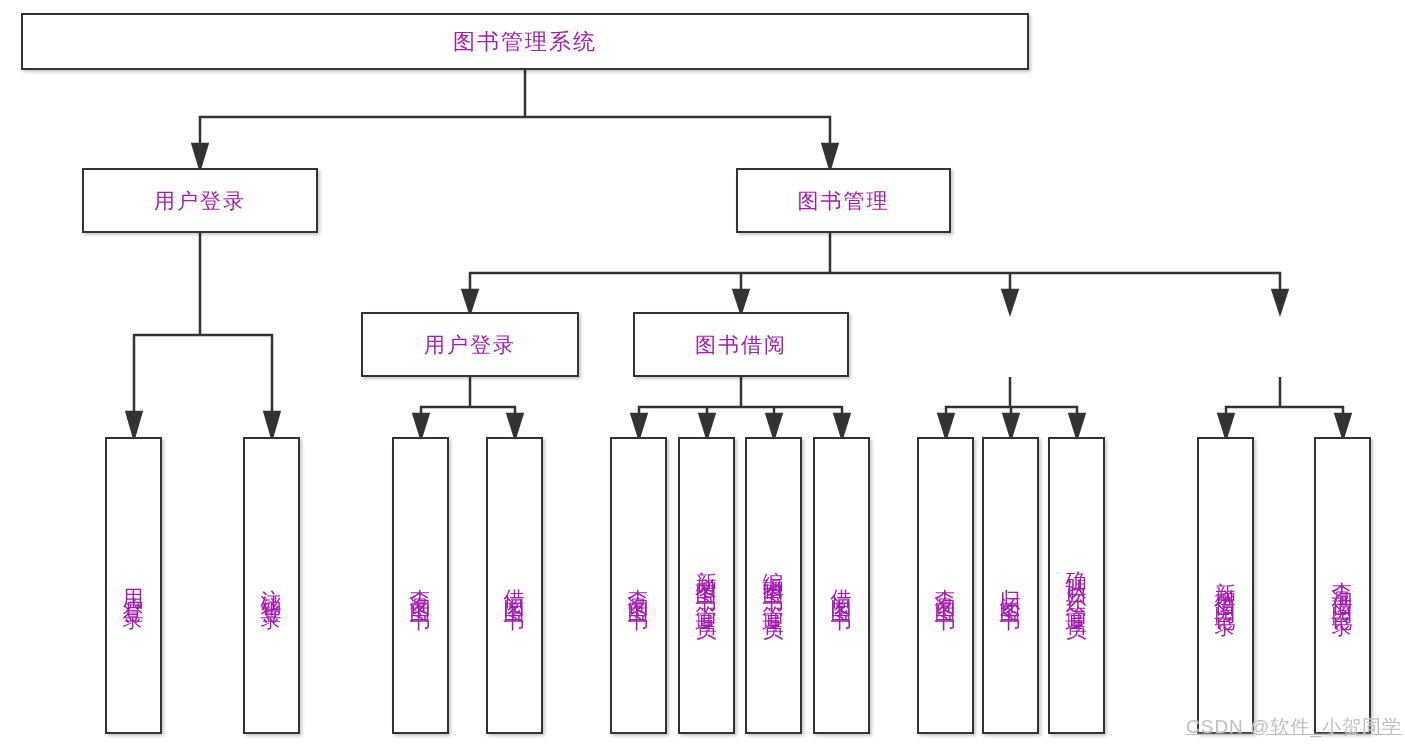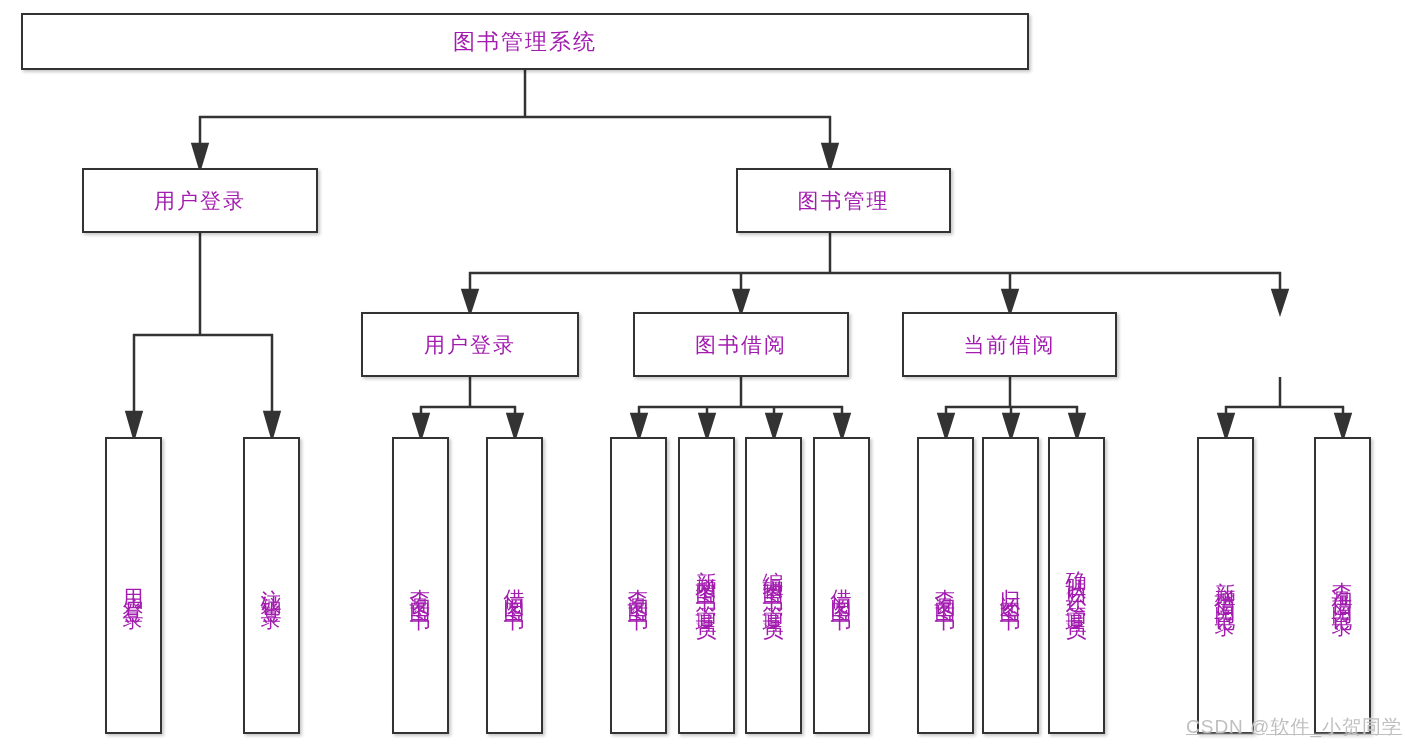--- a/index.html
+++ b/index.html
@@ -107,23 +107,20 @@
   <div class="box" style="left:736px;top:168px;width:215px;height:65px">
     <span class="hlabel">图书管理</span>
   </div>
 
   <div class="box" style="left:361px;top:312px;width:218px;height:65px">
     <span class="hlabel">用户登录</span>
   </div>
   <div class="box" style="left:633px;top:312px;width:216px;height:65px">
     <span class="hlabel">图书借阅</span>
   </div>
-  <div class="box" style="left:902px;top:312px;width:215px;height:65px">
-    <span class="hlabel">当前借阅</span>
-  </div>
 
   <div class="box leaf" style="left:105px;top:437px;width:57px;height:297px">
     <span class="vlabel">用户登录</span>
   </div>
   <div class="box leaf" style="left:243px;top:437px;width:57px;height:297px">
     <span class="vlabel">注销登录</span>
   </div>
 
   <div class="box leaf" style="left:392px;top:437px;width:57px;height:297px">
     <span class="vlabel">查询图书</span>

